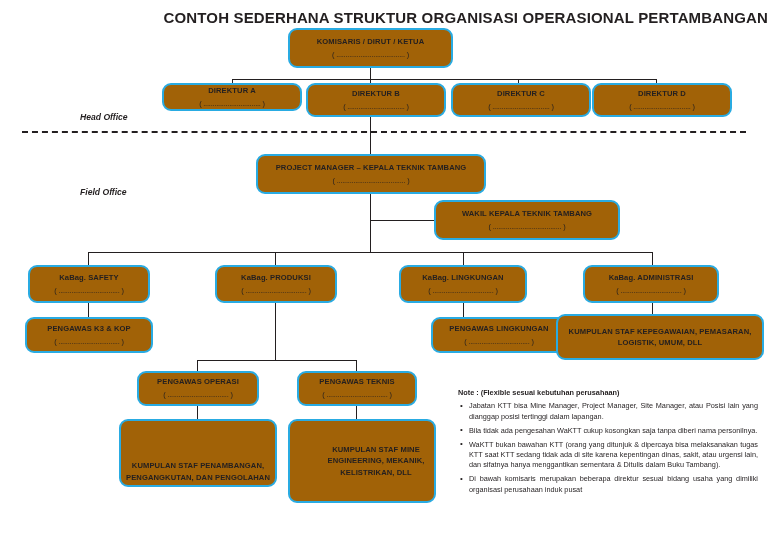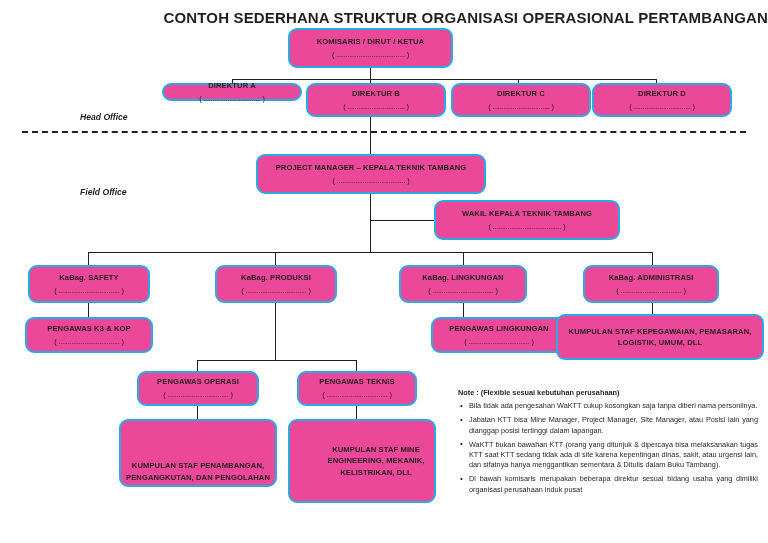--- a/index.html
+++ b/index.html
@@ -41,21 +41,21 @@
     color:#231f20;
     white-space:nowrap;
   }
 
   
   .box{
     position:absolute;
     box-sizing:border-box;
     border:2.1px solid #29ABE2;
     border-radius:9px;
-    background:#ec4899;
+    background:#a16207;
     display:flex;
     flex-direction:column;
     align-items:center;
     justify-content:center;
     text-align:center;
     padding:2px 4px;
   }
   .box .t{
     font-size:7.6px;
     font-weight:bold;
@@ -142,21 +142,21 @@
 
   <div class="dashed"></div>
   <div class="office" style="left:80px;top:112px;">Head Office</div>
   <div class="office" style="left:80px;top:143px;margin-top:44px;">Field Office</div>
 
   <div class="box" style="left:288px;top:28px;width:165px;height:40px;">
     <div class="t">KOMISARIS / DIRUT / KETUA</div>
     <div class="blank">( ..................................... )</div>
   </div>
 
-  <div class="box" style="left:162px;top:83px;width:140px;height:18px;">
+  <div class="box" style="left:162px;top:83px;width:140px;height:28px;">
     <div class="t">DIREKTUR A</div>
     <div class="blank">( ............................... )</div>
   </div>
 
   <div class="box" style="left:306px;top:83px;width:140px;height:34px;">
     <div class="t">DIREKTUR B</div>
     <div class="blank">( ............................... )</div>
   </div>
 
   <div class="box" style="left:451px;top:83px;width:140px;height:34px;">
@@ -227,20 +227,20 @@
     <div class="t">KUMPULAN STAF PENAMBANGAN, PENGANGKUTAN, DAN PENGOLAHAN</div>
   </div>
 
   <div class="box multi" style="left:288px;top:419px;width:148px;height:84px;padding-left:32px;">
     <div class="t">KUMPULAN STAF MINE ENGINEERING, MEKANIK, KELISTRIKAN, DLL</div>
   </div>
 
   <div class="note">
     <div class="nhead">Note : (Flexible sesuai kebutuhan perusahaan)</div>
     <ul>
+      <li>Jabatan KTT bisa Mine Manager, Project Manager, Site Manager, atau Posisi lain yang dianggap posisi tertinggi dalam lapangan.</li>
       <li>Bila tidak ada pengesahan WaKTT cukup kosongkan saja tanpa diberi nama personilnya.</li>
-      <li>Jabatan KTT bisa Mine Manager, Project Manager, Site Manager, atau Posisi lain yang dianggap posisi tertinggi dalam lapangan.</li>
       <li>WaKTT bukan bawahan KTT (orang yang ditunjuk &amp; dipercaya bisa melaksanakan tugas KTT saat KTT sedang tidak ada di site karena kepentingan dinas, sakit, atau urgensi lain, dan sifatnya hanya menggantikan sementara &amp; Ditulis dalam Buku Tambang).</li>
       <li>Di bawah komisaris merupakan beberapa direktur sesuai bidang usaha yang dimiliki organisasi perusahaan induk pusat</li>
     </ul>
   </div>
 
 </div>
 
 </body></html>

